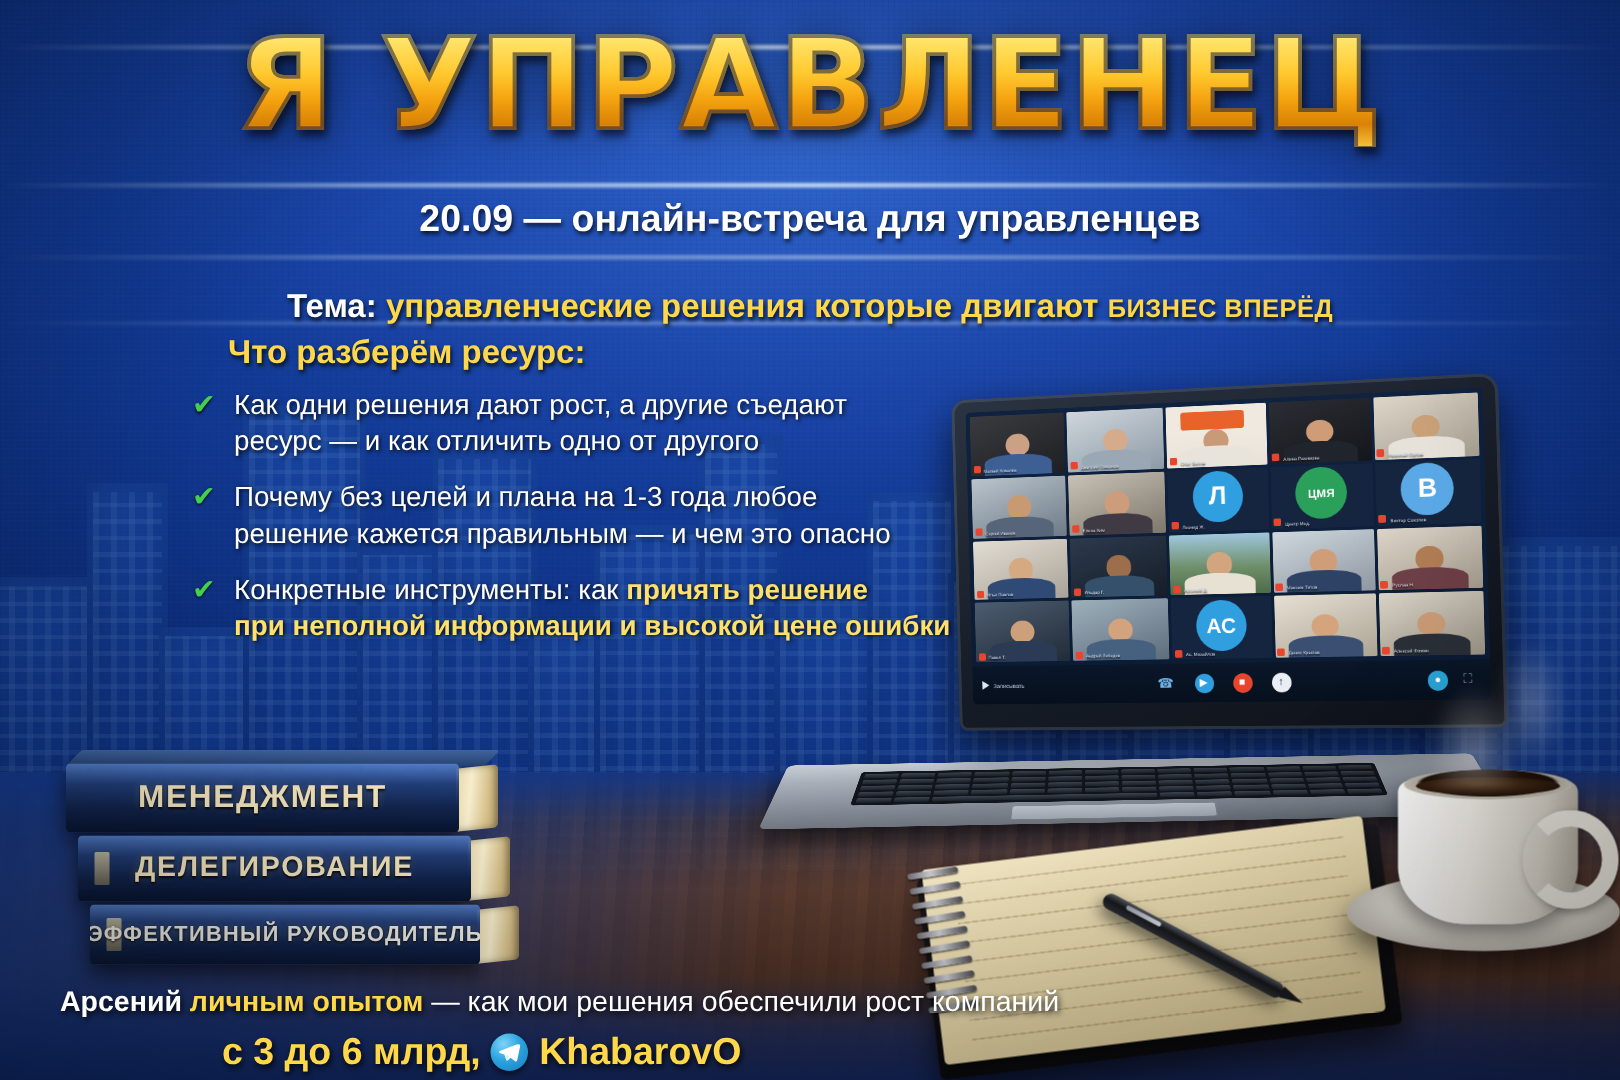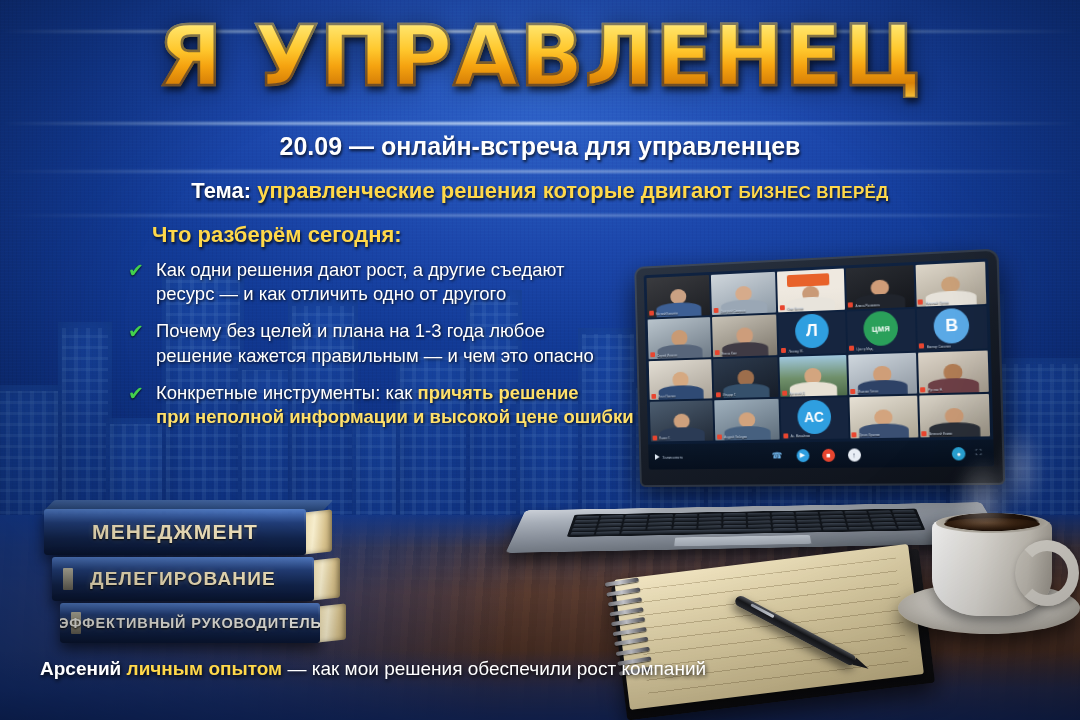--- a/index.html
+++ b/index.html
@@ -98,21 +98,21 @@
 
   .subtitle {
     position: absolute; top: 132px; left: 0; width: 100%;
     text-align: center;
     font-size: 25px; font-weight: 700;
     color: #ffffff;
     text-shadow: 1px 2px 3px rgba(0,0,0,.75);
   }
 
   .theme-line {
-    position: absolute; top: 178px; left: 0; width: 100%;
+    position: absolute; top: 191px; left: 0; width: 100%;
     text-align: center;
     font-size: 22px; font-weight: 700;
     color: #ffd84a;
     text-shadow: 1px 2px 3px rgba(0,0,0,.8);
   }
   .theme-line .lead { color: #ffffff; }
   .theme-line .caps { font-size: 17px; letter-spacing: .3px; }
 
   .section-head {
     position: absolute; top: 222px; left: 152px;
@@ -772,21 +772,21 @@
     <div class="title">Я УПРАВЛЕНЕЦ</div>
 
     <div class="subtitle">20.09 — онлайн-встреча для управленцев</div>
 
     <div class="theme-line">
       <span class="lead">Тема:</span>
       <span>управленческие решения которые двигают</span>
       <span class="caps">БИЗНЕС ВПЕРЁД</span>
     </div>
 
-    <div class="section-head">Что разберём сегодня:</div>
+    <div class="section-head">Что разберём ресурс:</div>
 
     <div class="bullets">
 
       <div class="bullet">
         <span class="check">✔</span>
         <span class="btext">
           <span>Как одни решения дают рост, а другие съедают</span><br>
           <span>ресурс — и как отличить одно от другого</span><br>
         </span>
       </div>
@@ -805,15 +805,25 @@
           <span>Конкретные инструменты: как </span><span class="em">причять решение</span><br>
           <span class="em">при неполной информации и высокой цене ошибки</span>
         </span>
       </div>
     </div>
 
     <div class="footer-1">
       <span>Арсений </span><span class="gold">личным опытом</span><span class="thin"> — как  мои решения обеспечили рост компаний</span>
     </div>
 
+    <div class="footer-2">
+      <span>с 3 до 6 млрд,</span>
+      <span class="tg">
+        <svg viewBox="0 0 24 24" aria-hidden="true">
+            <path d="M21.3 3.2 1.9 10.7c-1 .4-1 1.8 0 2.1l4.9 1.6 1.9 5.8c.3.9 1.4 1.1 2 .4l2.6-2.8 5 3.7c.8.6 1.9.2 2.1-.8l3.3-15.4c.2-1-.8-1.8-1.7-1.4z" fill="#ffffff"></path>
+            <path d="M9.3 14.9 8.6 19c-.1.5.6.8.9.4l2.3-2.5-2.5-2z" fill="#cfe9f8"></path>
+          </svg>
+      </span>
+      <span>KhabarovO</span>
+    </div>
 
   </div>
 </div>
 
 </body></html>

